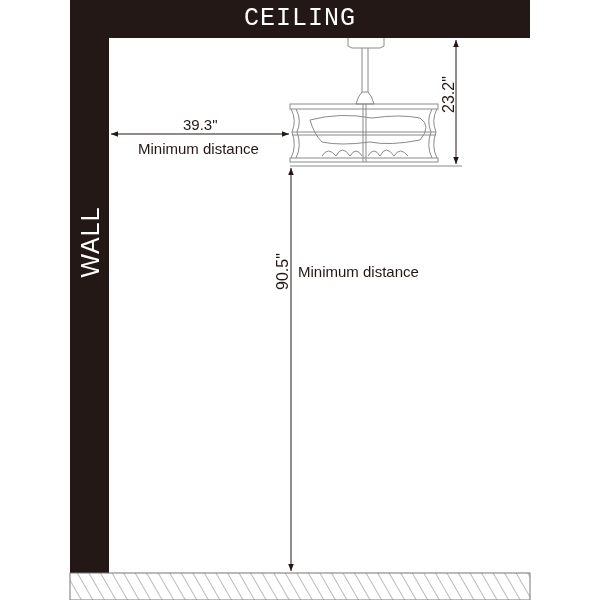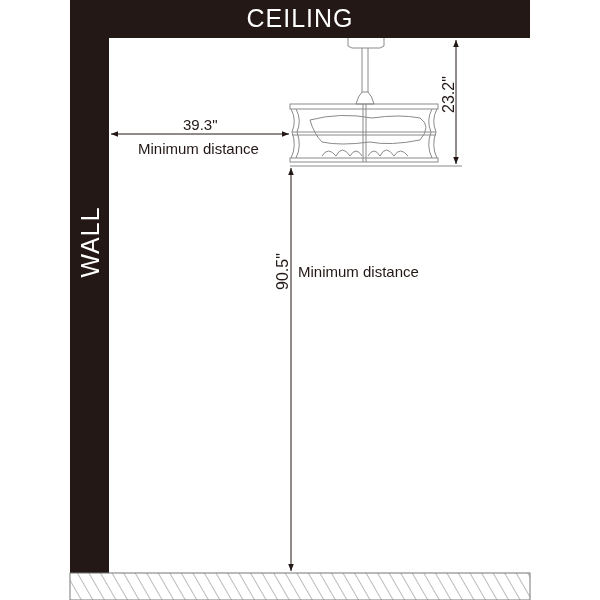--- a/index.html
+++ b/index.html
@@ -1,20 +1,20 @@
 <!DOCTYPE html>
 <html><head>
 <meta charset="utf-8">
 <style>
   html, body { margin:0; padding:0; background:#ffffff; }
   body { width:600px; height:600px; position:relative; overflow:hidden; font-family:"Liberation Sans", sans-serif; }
   .abs { position:absolute; }
   #ceiling { left:70px; top:0; width:460px; height:38px; background:#231815; }
   #wall { left:70px; top:0; width:39px; height:573px; background:#231815; }
-  #ceiling-label { left:70px; width:460px; top:4px; text-align:center; color:#ffffff; font-size:25px; letter-spacing:1px; }
+  #ceiling-label { left:70px; width:460px; top:4px; text-align:center; color:#ffffff; font-size:25px; letter-spacing:1px;font-family:Liberation Mono, monospace; }
   #wall-label { left:71px; top:152px; width:160px; height:38px; color:#fff; font-size:25px; letter-spacing:1px; transform-origin:0 0; transform:rotate(-90deg) translate(-170px,0); text-align:center; line-height:38px; }
   svg { position:absolute; left:0; top:0; }
   .dim-label { color:#231815; font-size:15px; }
   .vert-label { transform-origin:0 0; transform:rotate(-90deg); white-space:nowrap; }
 </style>
 </head>
 <body>
 
 <div class="abs" id="ceiling"></div>
 <div class="abs" id="wall"></div>

